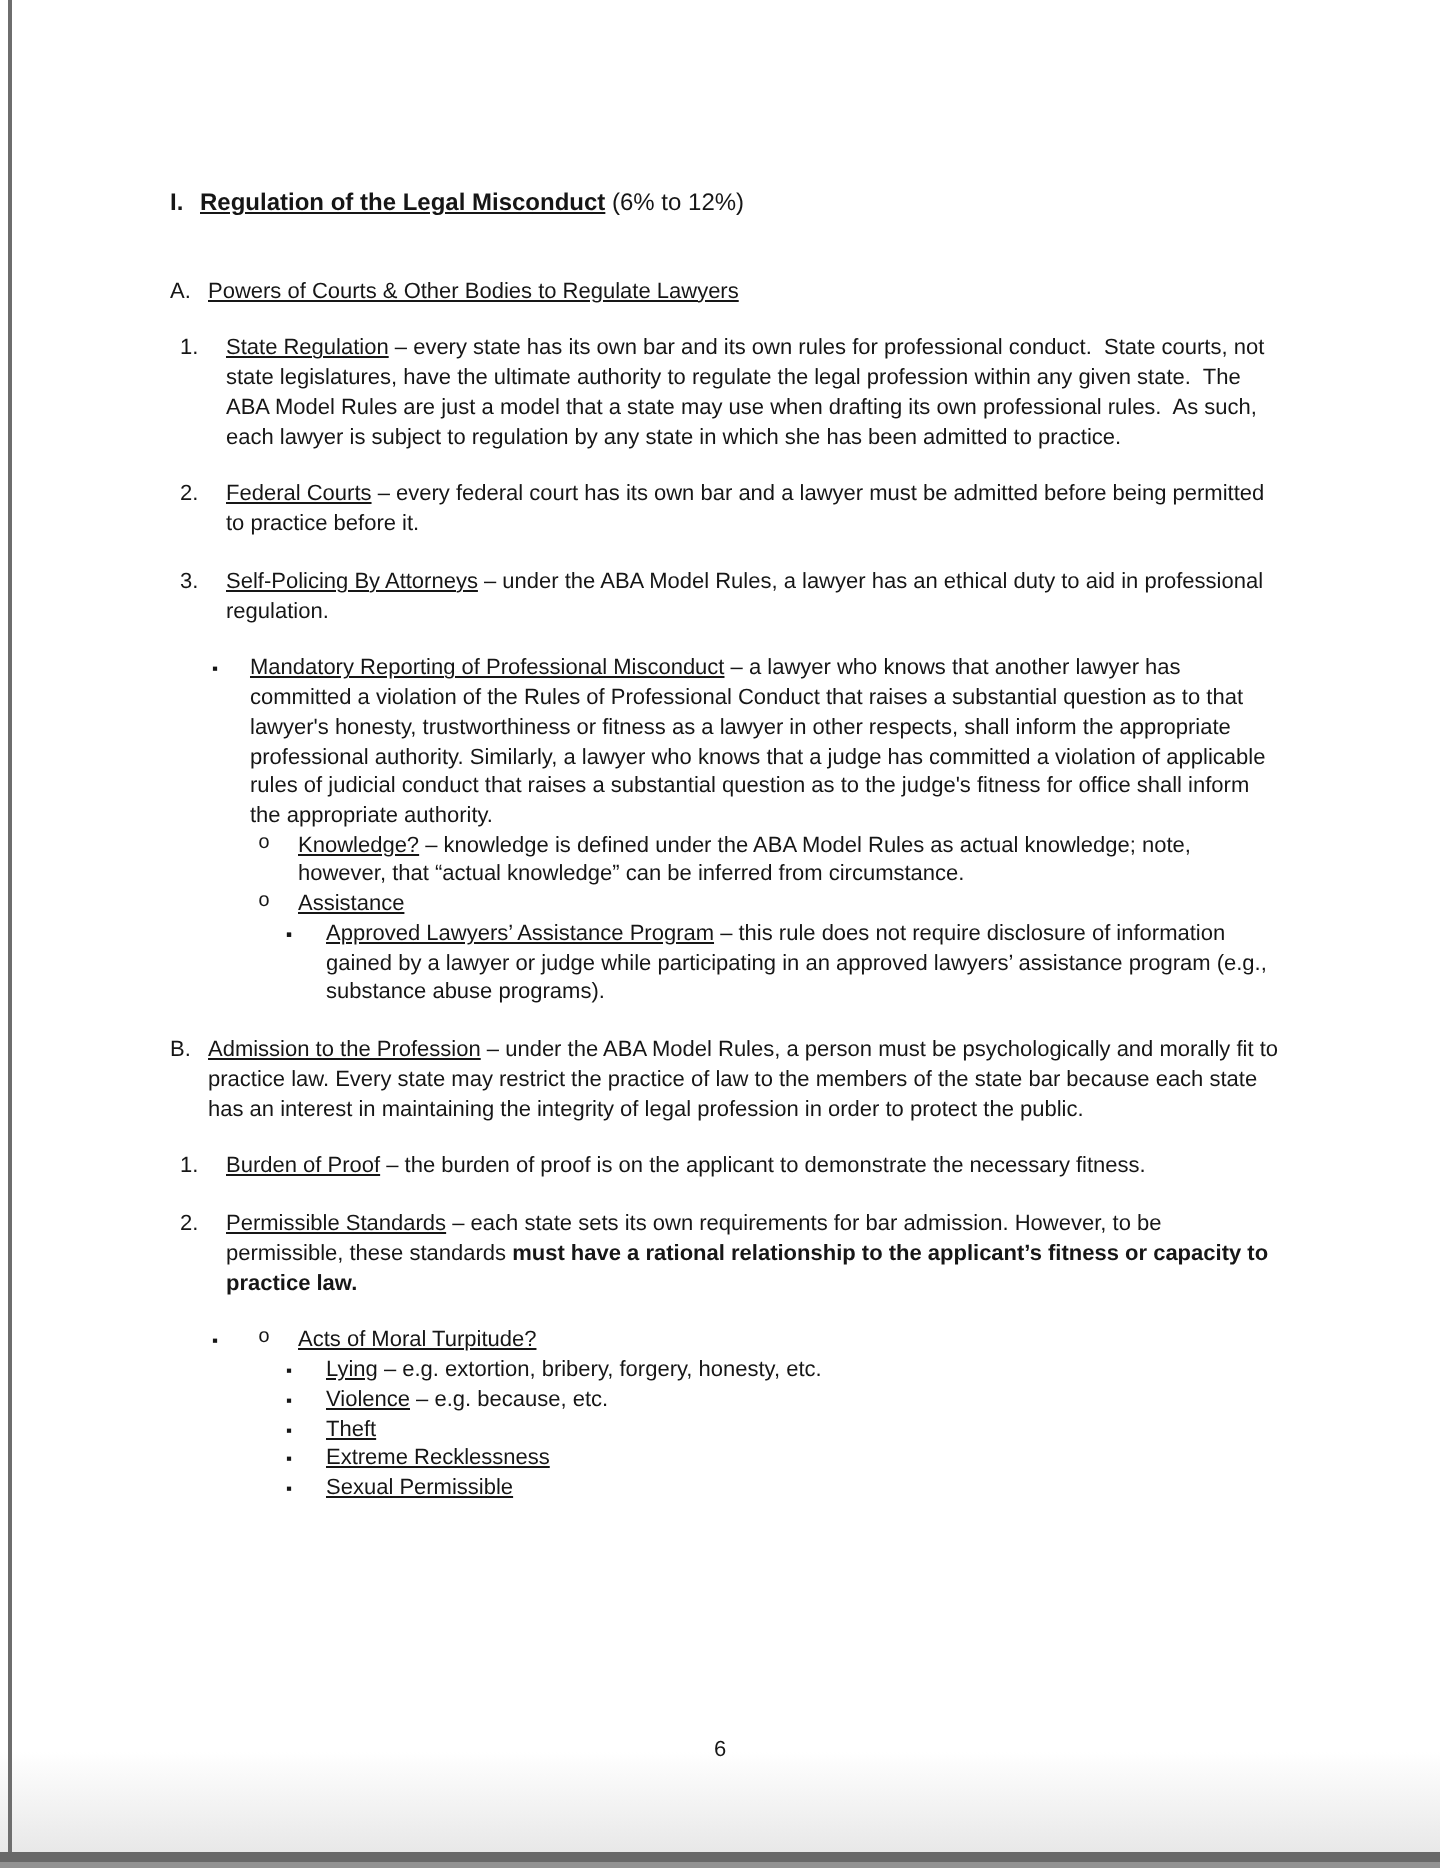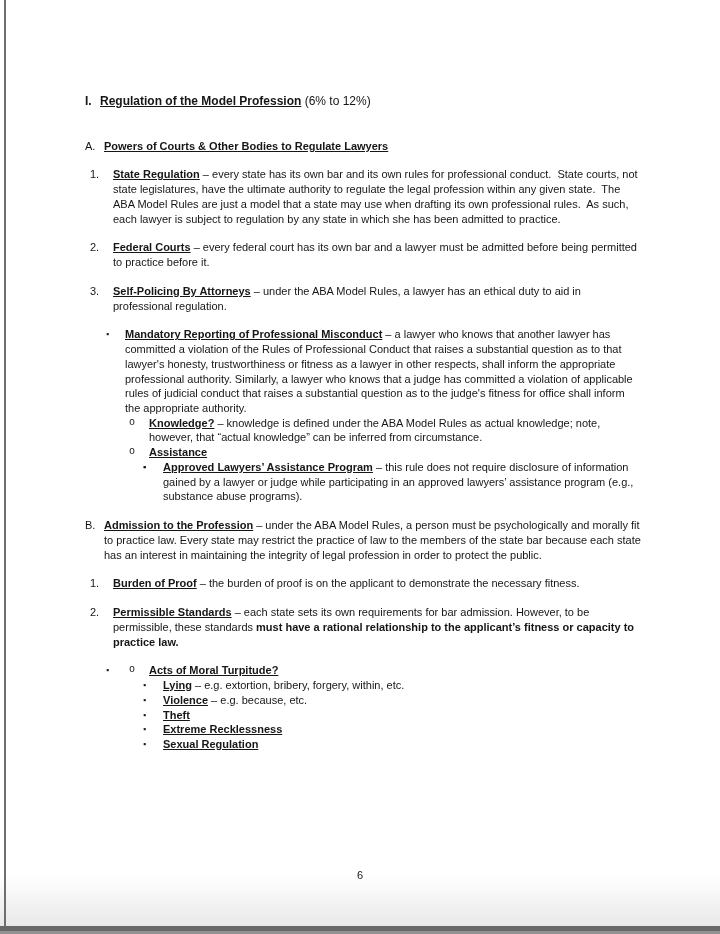--- a/index.html
+++ b/index.html
@@ -83,57 +83,57 @@
   .lv-A  > .mk { left: 0; }
   .lv-n  { padding-left: 28px; }
   .lv-n  > .mk { left: 5px; }
   .lv-b1 { padding-left: 40px; }
   .lv-b1 > .mk { left: 21px; }
   .lv-b2 { padding-left: 64px; }
   .lv-b2 > .mk { left: 44px; }
   .lv-b3 { padding-left: 78px; }
   .lv-b3 > .mk { left: 58px; }
 
-  .u { text-decoration: underline; font-weight: bold; }
+  .u { text-decoration: underline; }
   .b { font-weight: bold; }
 
   .pagenum {
     margin-top: 47px;
     text-align: center;
     font-size: 11px;
   }
 </style>
 </head>
 <body>
 
 <div class="page">
   <div class="left-edge"></div>
 
   <div class="content">
 
-  <div class="blk lv-h gap-first"><span class="mk mk-h">I.</span><span><span class="u b">Regulation of the Model Profession</span><span> (6% to 12%)</span></span></div>
+  <div class="blk lv-h gap-first"><span class="mk mk-h">I.</span><span><span class="u b">Regulation of the Legal Misconduct</span><span> (6% to 12%)</span></span></div>
       <div class="blk lv-A gap-lg"><span class="mk mk-txt">A.</span><span><span class="u">Powers of Courts &amp; Other Bodies to Regulate Lawyers</span></span></div>
       <div class="blk lv-n"><span class="mk mk-txt">1.</span><span><span class="u">State Regulation</span><span> – every state has its own bar and its own rules for professional conduct.  State courts, not state legislatures, have the ultimate authority to regulate the legal profession within any given state.  The ABA Model Rules are just a model that a state may use when drafting its own professional rules.  As such, each lawyer is subject to regulation by any state in which she has been admitted to practice.</span></span></div>
       <div class="blk lv-n"><span class="mk mk-txt">2.</span><span><span class="u">Federal Courts</span><span> – every federal court has its own bar and a lawyer must be admitted before being permitted to practice before it.</span></span></div>
       <div class="blk lv-n"><span class="mk mk-txt">3.</span><span><span class="u">Self-Policing By Attorneys</span><span> – under the ABA Model Rules, a lawyer has an ethical duty to aid in professional regulation.</span></span></div>
       <div class="blk lv-b1"><span class="mk mk-sq">▪</span><span><span class="u">Mandatory Reporting of Professional Misconduct</span><span> – a lawyer who knows that another lawyer has committed a violation of the Rules of Professional Conduct that raises a substantial question as to that lawyer's honesty, trustworthiness or fitness as a lawyer in other respects, shall inform the appropriate professional authority. Similarly, a lawyer who knows that a judge has committed a violation of applicable rules of judicial conduct that raises a substantial question as to the judge's fitness for office shall inform the appropriate authority.</span></span></div>
       <div class="blk lv-b2 gap-none"><span class="mk mk-o">o</span><span><span class="u">Knowledge?</span><span> – knowledge is defined under the ABA Model Rules as actual knowledge; note, however, that “actual knowledge” can be inferred from circumstance.</span></span></div>
       <div class="blk lv-b2 gap-none"><span class="mk mk-o">o</span><span><span class="u">Assistance</span></span></div>
       <div class="blk lv-b3 gap-none"><span class="mk mk-sq">▪</span></div>
       <div class="blk lv-b3 gap-none"><span class="mk mk-sq">▪</span><span><span class="u">Approved Lawyers’ Assistance Program</span><span> – this rule does not require disclosure of information gained by a lawyer or judge while participating in an approved lawyers’ assistance program (e.g., substance abuse programs).</span></span></div>
       <div class="blk lv-A"><span class="mk mk-txt">B.</span><span><span class="u">Admission to the Profession</span><span> – under the ABA Model Rules, a person must be psychologically and morally fit to practice law. Every state may restrict the practice of law to the members of the state bar because each state has an interest in maintaining the integrity of legal profession in order to protect the public.</span></span></div>
       <div class="blk lv-n"><span class="mk mk-txt">1.</span><span><span class="u">Burden of Proof</span><span> – the burden of proof is on the applicant to demonstrate the necessary fitness.</span></span></div>
       <div class="blk lv-n"><span class="mk mk-txt">2.</span><span><span class="u">Permissible Standards</span><span> – each state sets its own requirements for bar admission. However, to be permissible, these standards </span><span class="b">must have a rational relationship to the applicant’s fitness or capacity to practice law.</span></span></div>
       <div class="blk lv-b1"><span class="mk mk-sq">▪</span></div>
       <div class="blk lv-b2 gap-none"><span class="mk mk-o">o</span><span><span class="u">Acts of Moral Turpitude?</span></span></div>
-      <div class="blk lv-b3 gap-none"><span class="mk mk-sq">▪</span><span><span class="u">Lying</span><span> – e.g. extortion, bribery, forgery, within, etc.</span></span></div>
+      <div class="blk lv-b3 gap-none"><span class="mk mk-sq">▪</span><span><span class="u">Lying</span><span> – e.g. extortion, bribery, forgery, honesty, etc.</span></span></div>
       <div class="blk lv-b3 gap-none"><span class="mk mk-sq">▪</span><span><span class="u">Violence</span><span> – e.g. because, etc.</span></span></div>
       <div class="blk lv-b3 gap-none"><span class="mk mk-sq">▪</span><span><span class="u">Theft</span></span></div>
       <div class="blk lv-b3 gap-none"><span class="mk mk-sq">▪</span><span><span class="u">Extreme Recklessness</span></span></div>
-      <div class="blk lv-b3 gap-none"><span class="mk mk-sq">▪</span><span><span class="u">Sexual Regulation</span></span></div>
+      <div class="blk lv-b3 gap-none"><span class="mk mk-sq">▪</span><span><span class="u">Sexual Permissible</span></span></div>
     </div>
 
   <div class="pagenum-holder" style="position:absolute; left:0; right:0; top:869px; z-index:2;">
     <div class="pagenum" style="margin-top:0;">6</div>
   </div>
 
   <div class="bottom-fade"></div>
   <div class="bottom-edge"></div>
   <div class="bottom-under"></div>
 </div>

